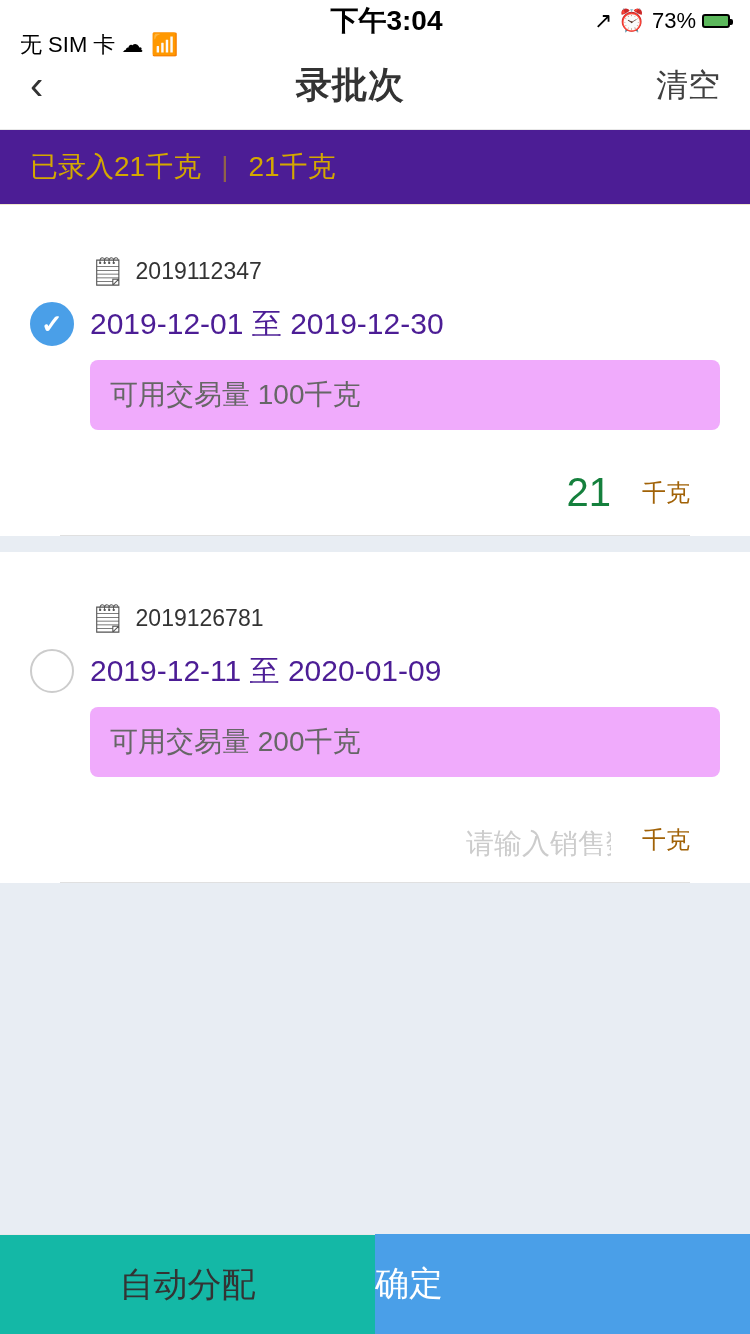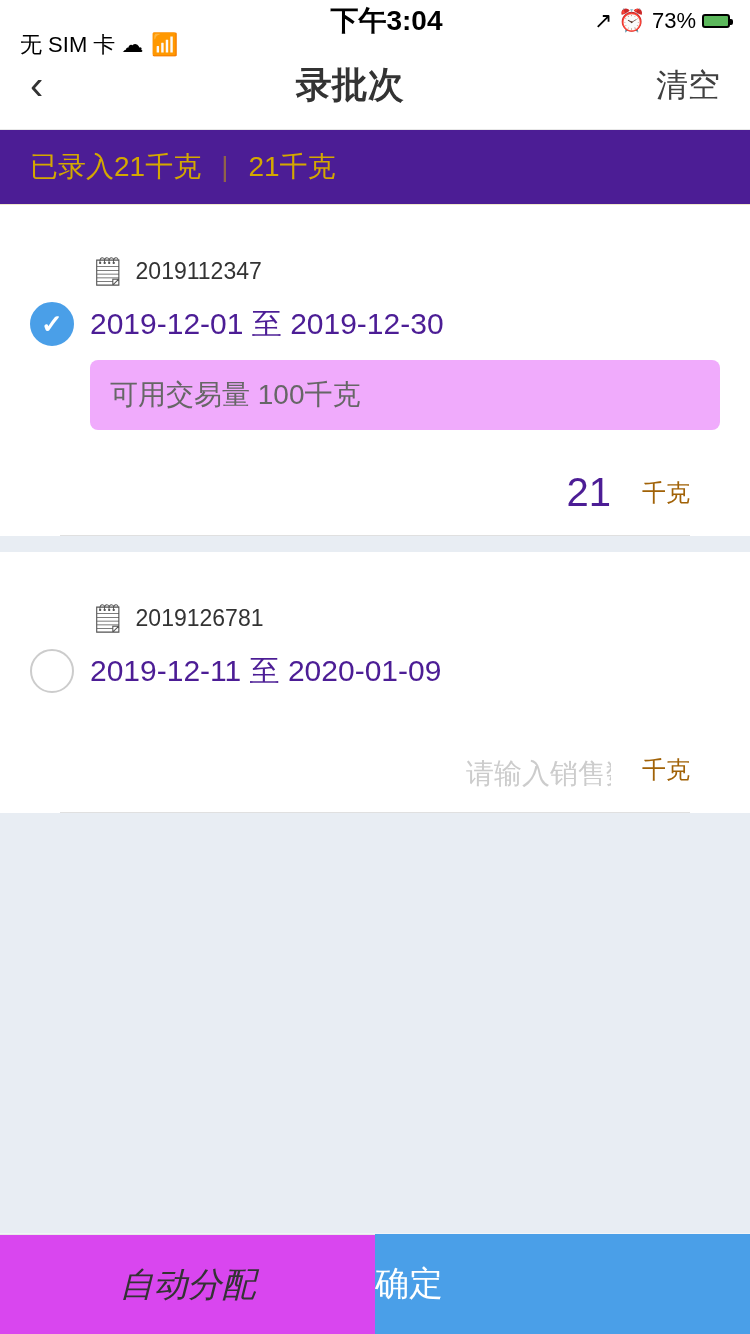--- a/index.html
+++ b/index.html
@@ -144,21 +144,21 @@
     .qty-row {
       display: flex;
       align-items: center;
       justify-content: flex-end;
       padding: 20px 30px 20px 0;
       gap: 16px;
     }
     .qty-input {
       text-align: right;
       font-size: 40px;
-      color: #4c1d95;
+      color: #15803d;
       font-weight: 500;
       border: none;
       outline: none;
       background: transparent;
       width: 160px;
     }
     .qty-input::placeholder {
       color: #ccc;
       font-size: 28px;
     }
@@ -190,28 +190,27 @@
     .footer {
       position: fixed;
       bottom: 0;
       left: 0;
       width: 750px;
       height: 100px;
       display: flex;
     }
     .footer-auto {
       flex: 1;
-      background: #d946ef;
+      background: #14b8a6;
       display: flex;
       align-items: center;
       justify-content: center;
       font-size: 34px;
       color: #333;
       border-top: 1px solid #e8e8e8;
-      font-style: italic;
     }
     .footer-confirm {
       flex: 1;
       background: #4a9fe8;
       display: flex;
       align-items: center;
       justify-content: flex-start;
       font-size: 34px;
       color: #fff;
     }
@@ -295,20 +294,21 @@
     <div class="batch-header">
       <span class="batch-id-icon">🗒</span>
       <span class="batch-id">2019126781</span>
     </div>
     <div class="batch-date-row">
       <div class="radio-btn">
         <span class="radio-check"></span>
       </div>
       <span class="batch-date">2019-12-11 至 2020-01-09</span>
     </div>
+    <div class="available-qty">可用交易量 200千克</div>
   </div>
   <div class="qty-row">
     <input class="qty-input" type="number" placeholder="请输入销售数量" style="">
     <span class="qty-unit">千克</span>
   </div>
   <div class="qty-divider"></div>
 </div>
 
 <div class="bottom-area"></div>
 

